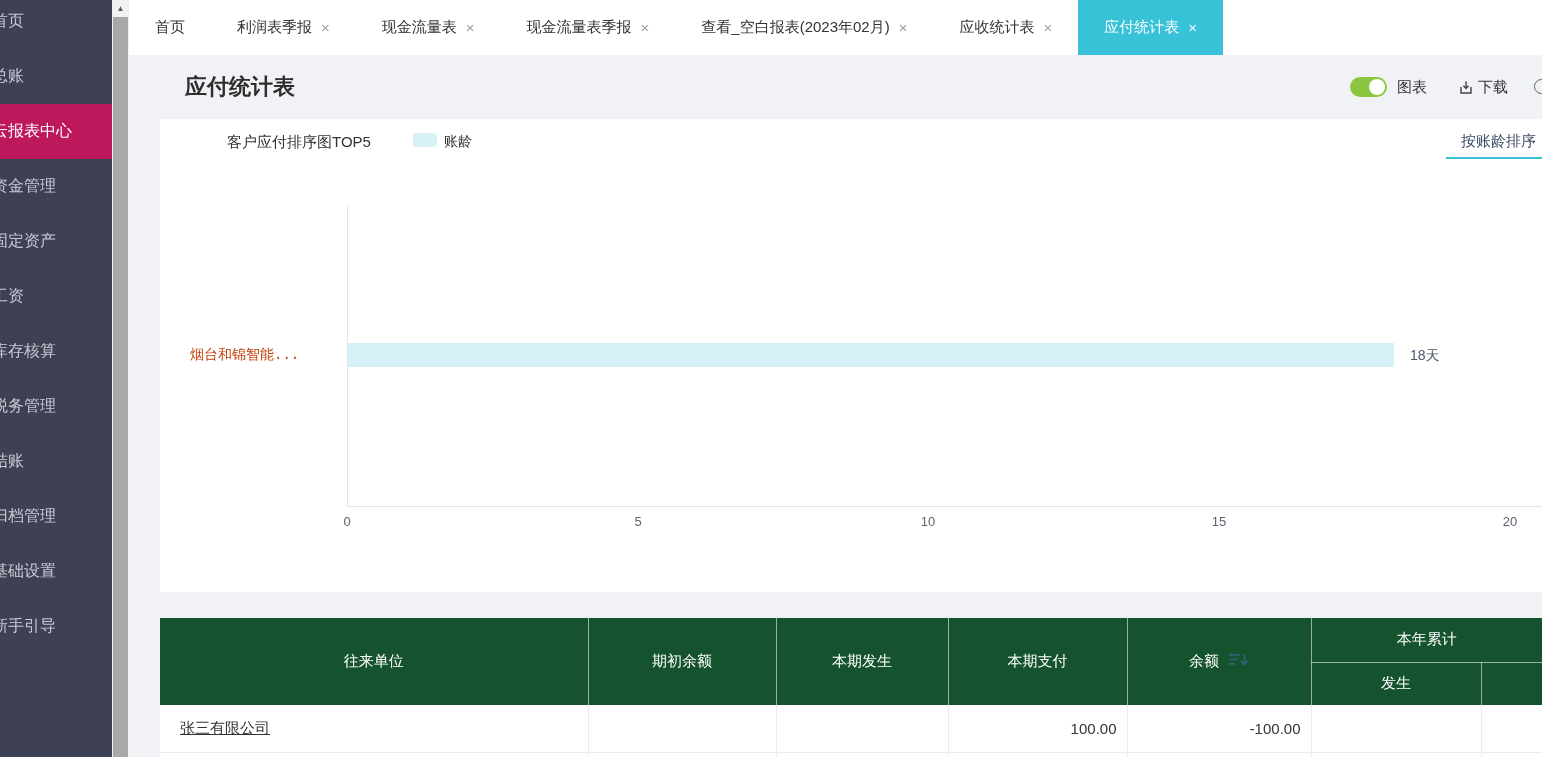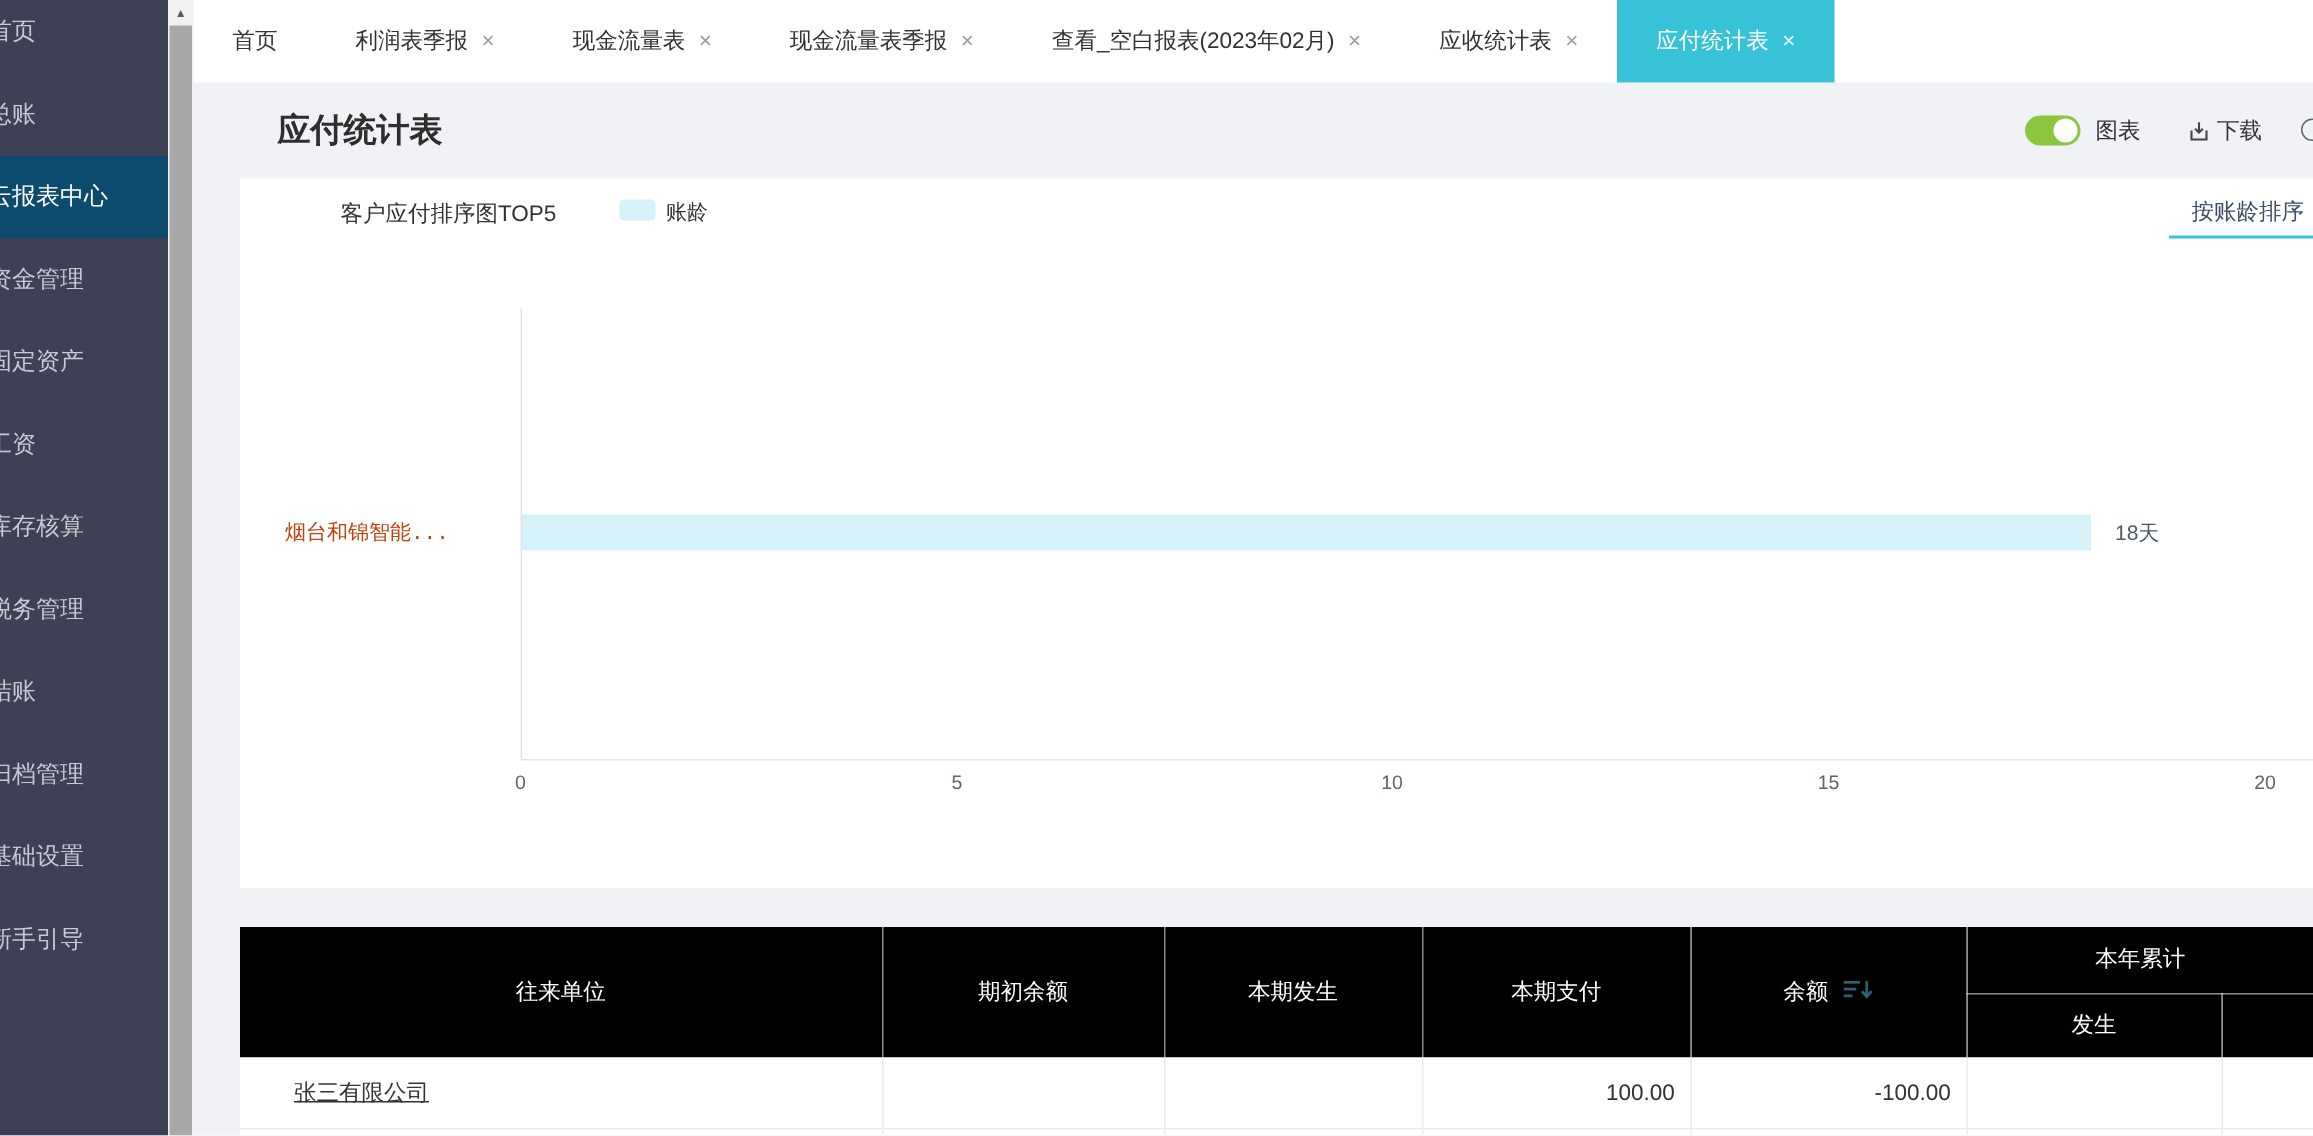--- a/index.html
+++ b/index.html
@@ -4,21 +4,21 @@
 <style>
   * { margin:0; padding:0; box-sizing:border-box; }
   html,body { width:1542px; height:757px; overflow:hidden; }
   body { font-family:"Liberation Sans","DejaVu Sans",sans-serif; background:#f0f2f5; position:relative; }
 
   
   .sidebar { position:absolute; left:0; top:0; width:112px; height:757px; background:#3e4153; overflow:hidden; z-index:3; }
   .side-items { margin-top:-6px; }
   .side-item { height:55px; display:flex; align-items:center; color:#c7c9d3; font-size:16px; cursor:pointer; }
   .side-item > span { margin-left:-8px; white-space:nowrap; }
-  .side-item.active { background:#0c4a6e; color:#ffffff; }
+  .side-item.active { background:#be185d; color:#ffffff; }
 
   
   .side-scrollbar { position:absolute; left:112px; top:0; width:17px; height:757px; background:#f1f1f1; z-index:3; }
   .scroll-arrow { height:17px; display:flex; align-items:center; justify-content:center; font-size:8px; color:#5a5a5a; }
   .scroll-thumb { position:absolute; left:1px; right:1px; top:17px; bottom:0; background:#a8a8a8; }
 
   
   .main { position:absolute; left:129px; top:0; right:0; bottom:0; background:#f0f2f5; }
 
   
@@ -51,29 +51,29 @@
   .plot-vaxis { position:absolute; left:187px; top:86px; width:1px; height:301px; background:#e3e6e9; }
   .plot-haxis { position:absolute; left:187px; top:387px; right:0; height:1px; background:#e3e6e9; }
   .bar { position:absolute; left:188px; top:224px; width:1046px; height:24px; background:#d7f1f8; }
   .bar-label { position:absolute; left:30px; width:150px; top:227px; font-size:14px; color:#c2410c; white-space:nowrap;font-family:Liberation Mono, monospace; }
   .bar-value { position:absolute; left:1250px; top:228px; font-size:14px; color:#4d586b; }
   .tick { position:absolute; top:395px; transform:translateX(-50%); font-size:13px; color:#5b6470; }
 
   
   .table-wrap { margin-left:31px; margin-top:26px; width:calc(100% - 31px); }
   table { width:100%; border-collapse:collapse; table-layout:fixed; background:#fff; }
-  thead th { background:#000000; color:#ffffff; font-size:15px; font-weight:400; border-right:1px solid rgba(255,255,255,.55); }
+  thead th { background:#14532d; color:#ffffff; font-size:15px; font-weight:400; border-right:1px solid rgba(255,255,255,.55); }
   thead tr.h1 th { height:44px; }
   thead tr.h2 th { height:43px; }
   thead th.group { border-bottom:1px solid rgba(255,255,255,.55); }
   thead th.no-r { border-right:none; }
   .sort-icon { vertical-align:-3px; margin-left:6px; }
   tbody td { height:47px; font-size:15px; color:#333; border-right:1px solid #e9ecef; border-bottom:1px solid #e9ecef; background:#fff; }
   tbody td:last-child { border-right:none; }
-  td.cell-left { text-align:left; padding-left:36px; }
+  td.cell-left { text-align:left; padding-left:20px; }
   td.cell-num { text-align:right; padding-right:10px; }
   .row-link { text-decoration:underline; cursor:pointer; color:#333; }
   tr.partial td { height:5px; border-bottom:none; }
 </style>
 </head>
 <body>
 
 <aside class="sidebar">
   <div class="side-items">
     <div class="side-item">

